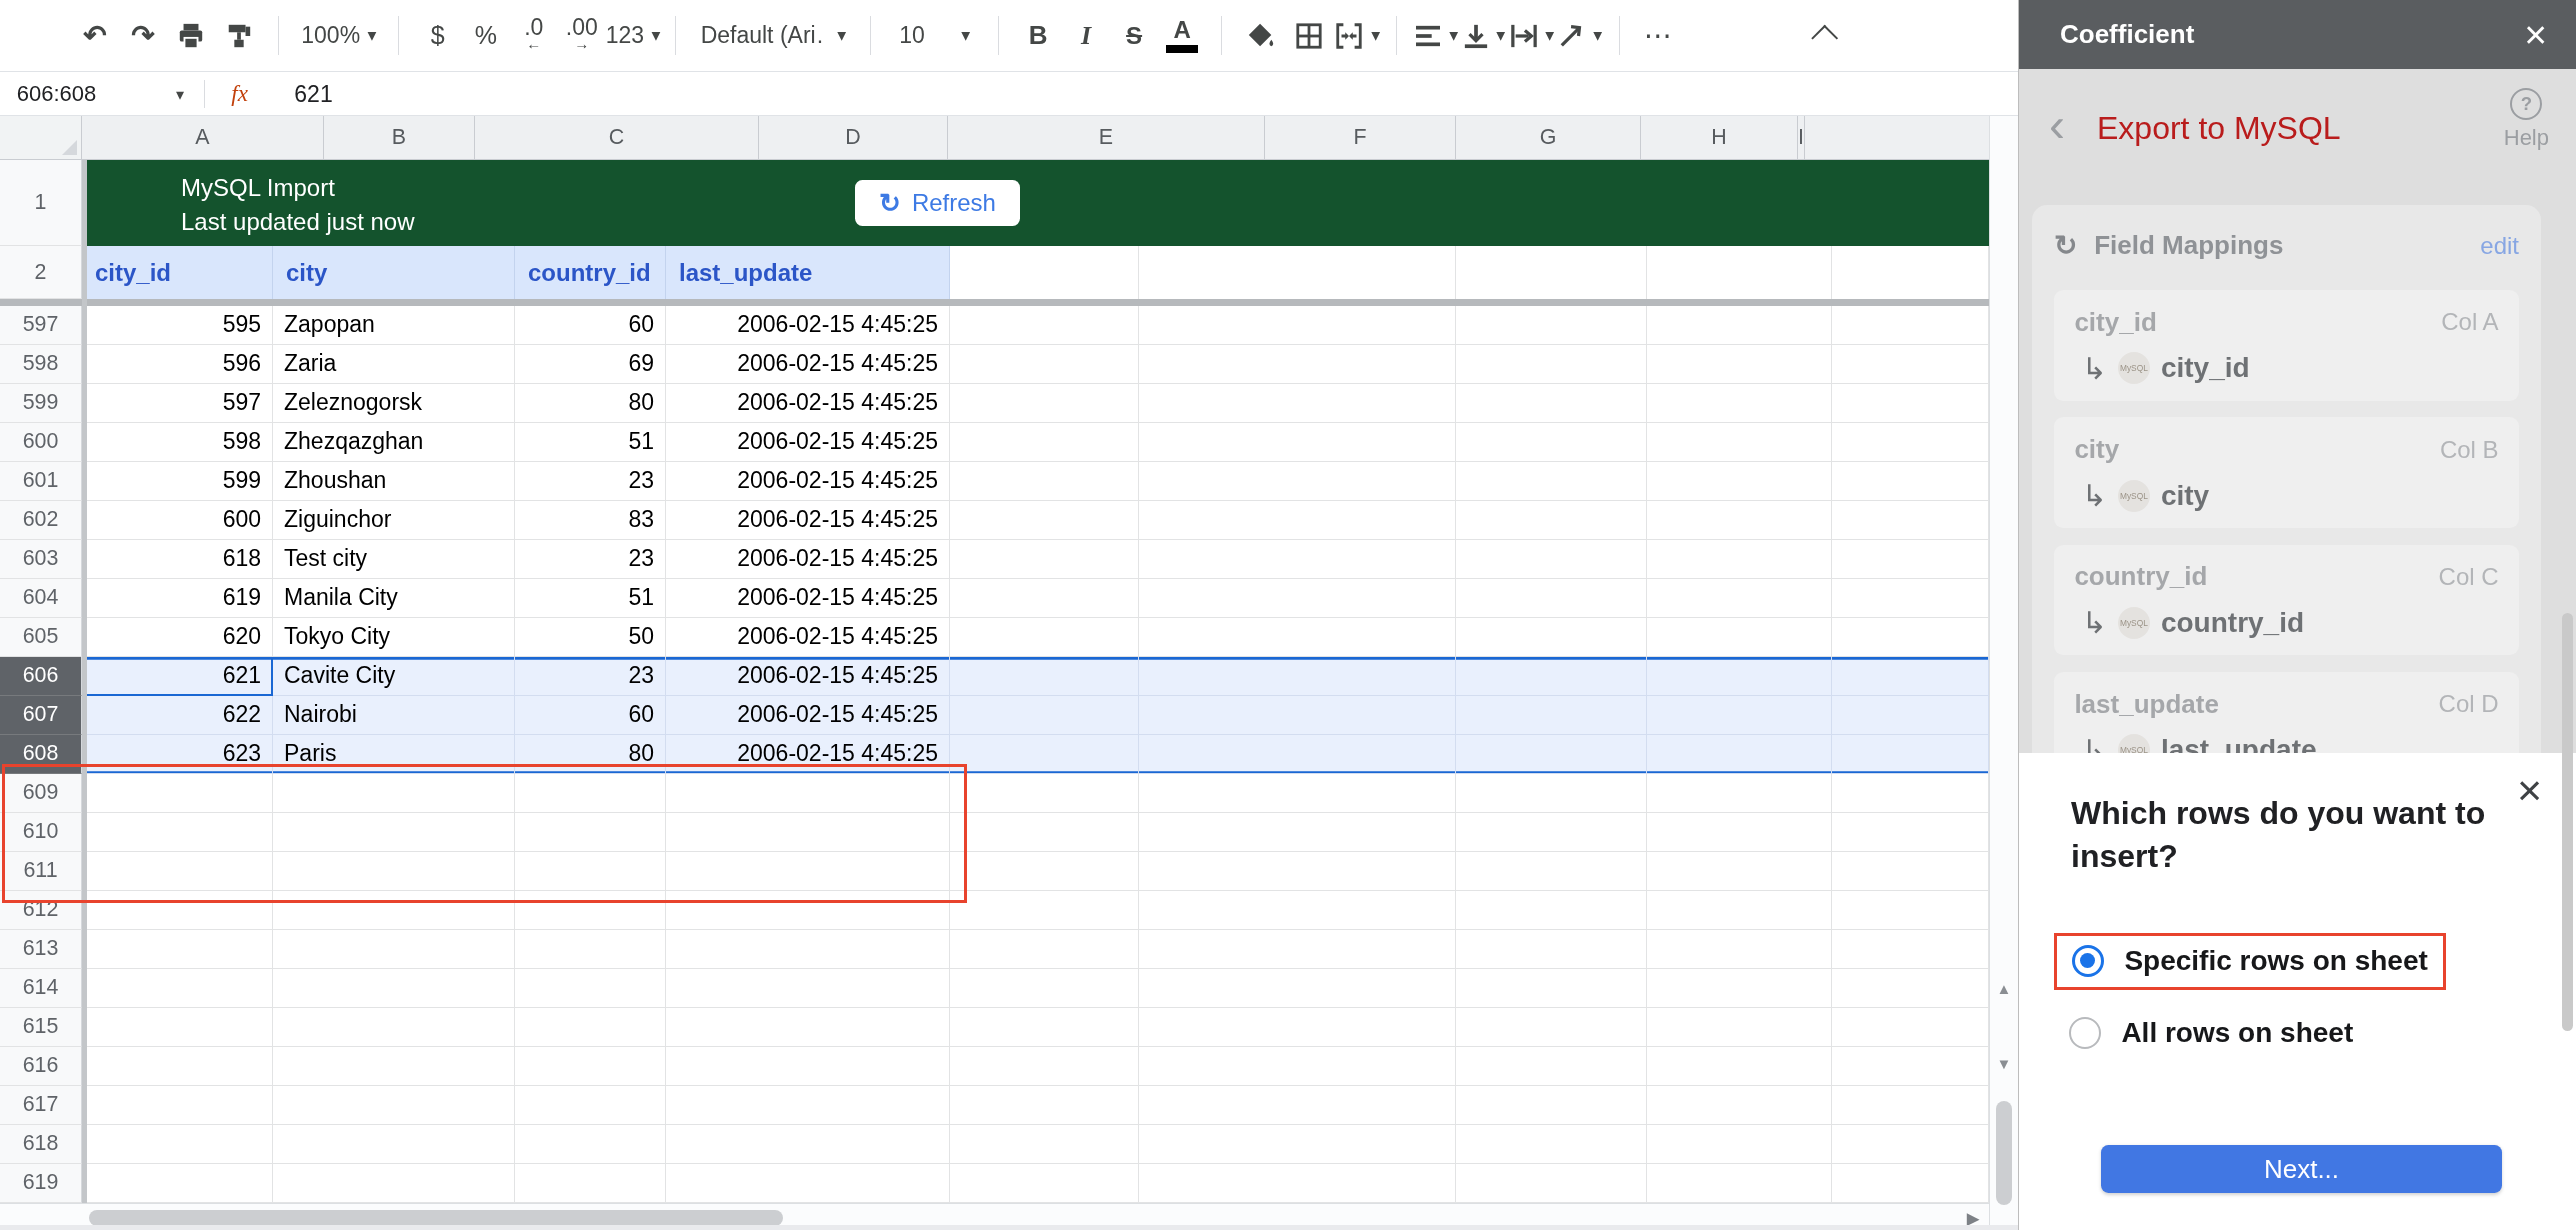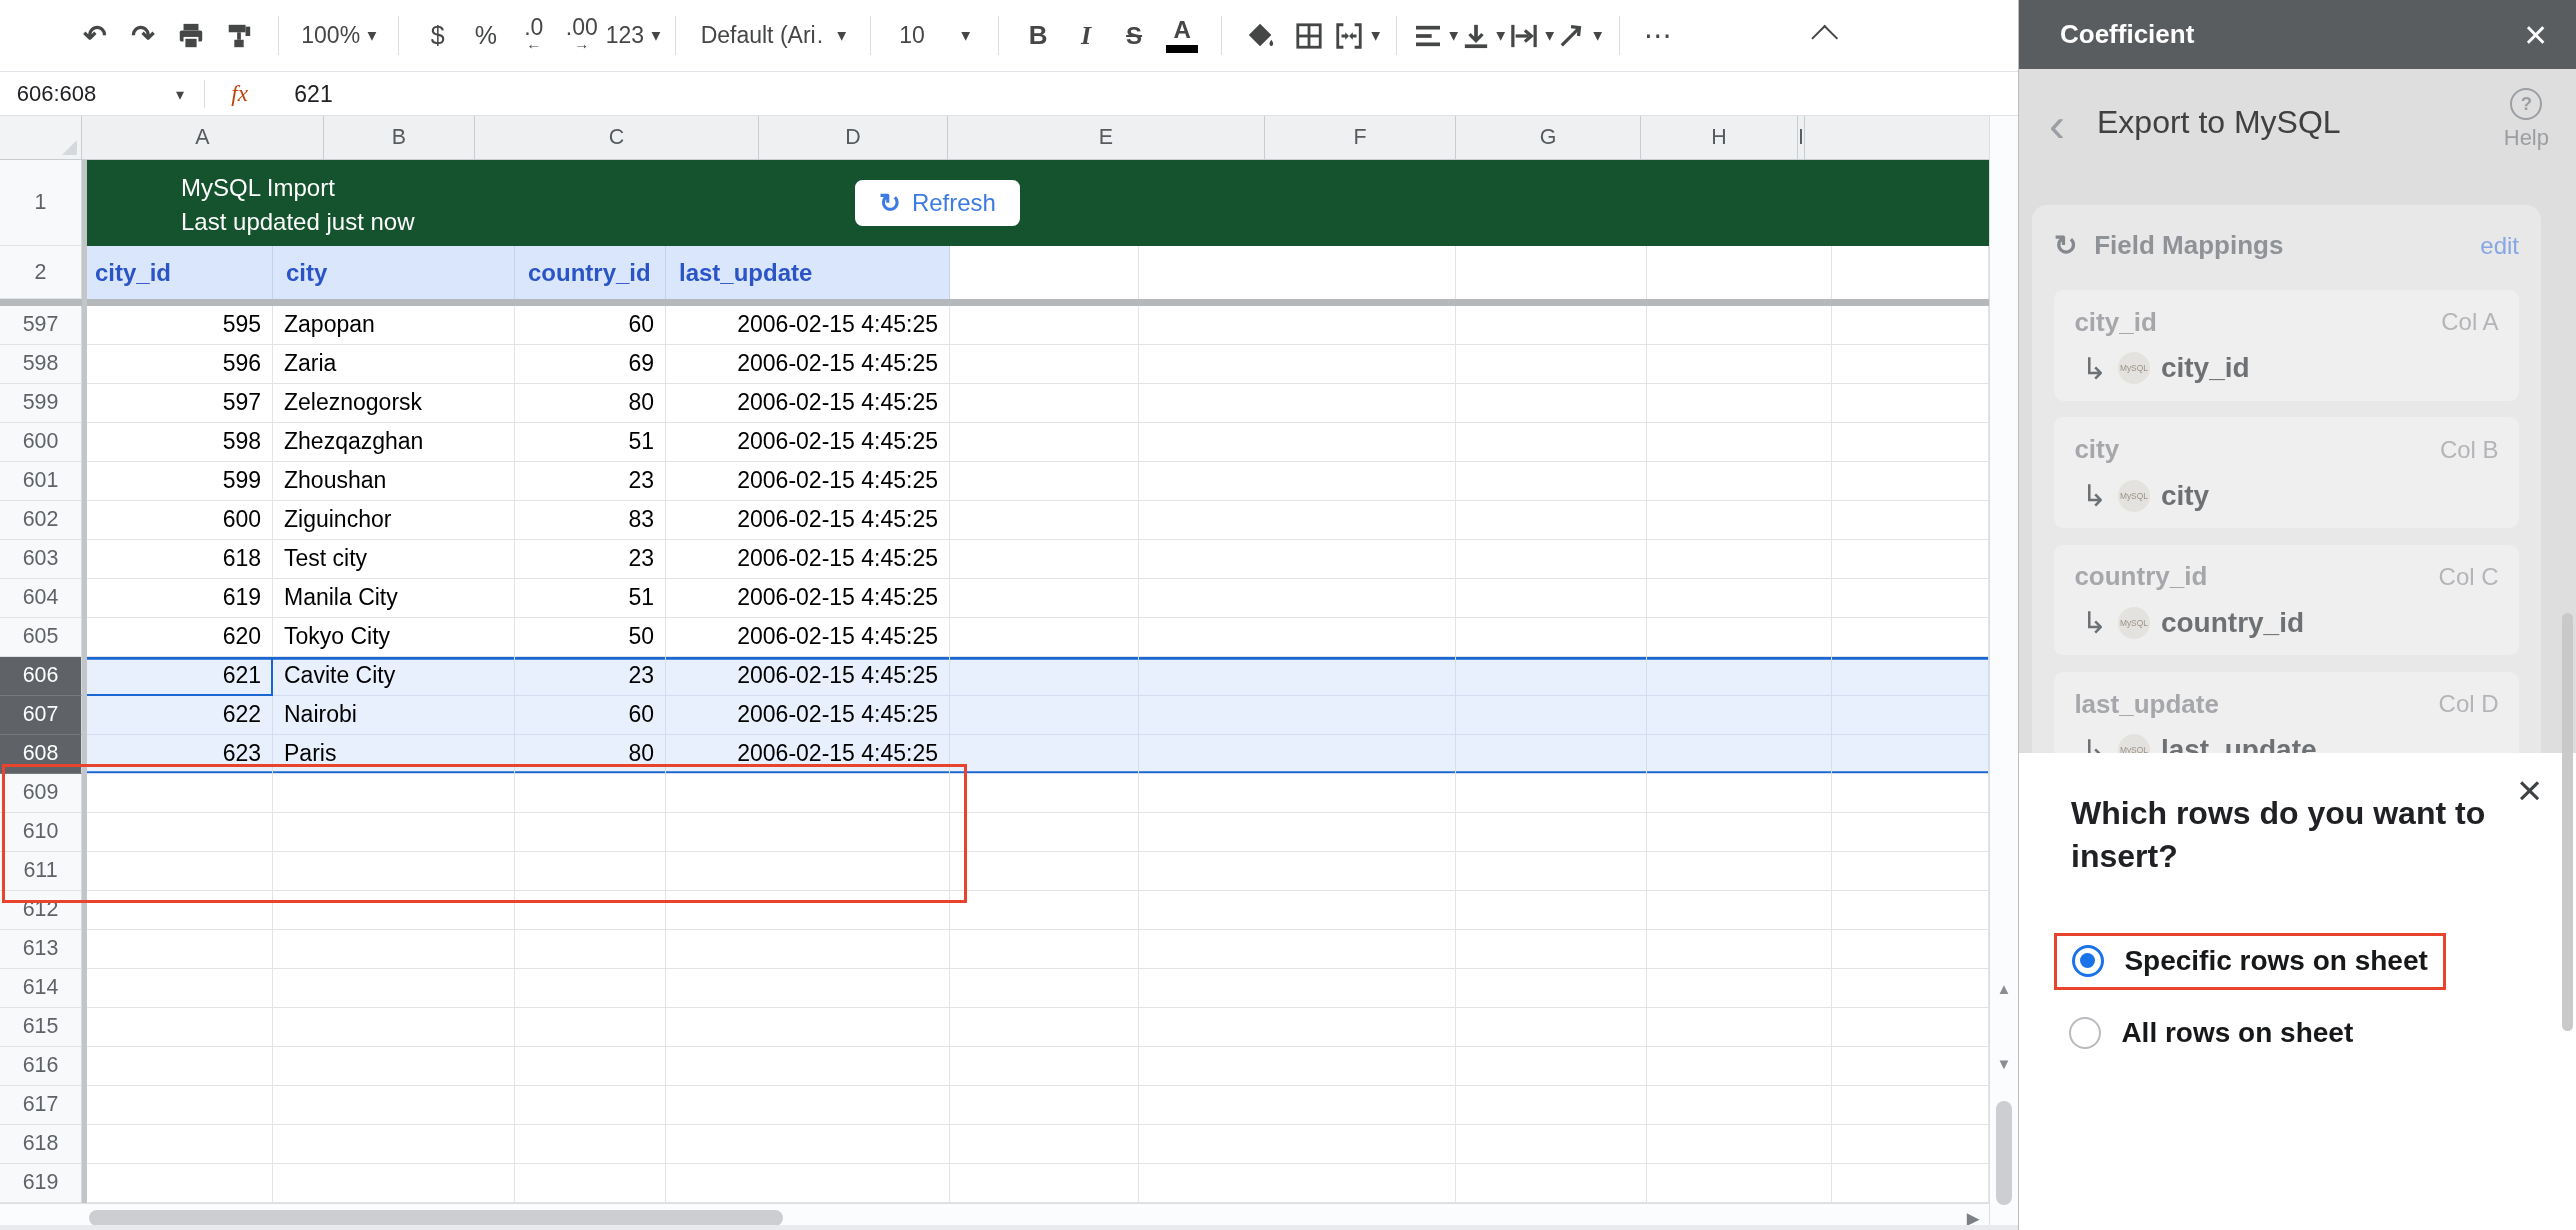--- a/index.html
+++ b/index.html
@@ -111,21 +111,21 @@
   .sb-header { position:absolute; left:0; top:0; width:558px; height:69px; background:#5a5d60;
     display:flex; align-items:center; justify-content:space-between; padding:0 30px 0 41px; }
   .sb-title { color:#fff; font-size:26px; font-weight:bold; }
   .sb-x { color:#fff; font-size:39px; font-weight:300; line-height:37px; }
   .sb-x::after { content:"×"; }
 
   .sb-dim { position:absolute; left:0; top:69px; width:558px; height:684px; background:#dedede; }
   .nav-row { position:absolute; left:0; top:18.6px; width:558px; height:84px; }
   .back-ic { position:absolute; left:30px; top:13px; font-size:48px; color:#9b9ea2; line-height:48px; }
   .back-ic::after { content:"‹"; }
-  .nav-title { position:absolute; left:78px; top:16px; font-size:32px; color:#404040; }
+  .nav-title { position:absolute; left:78px; top:22px; font-size:32px; color:#b91c1c; }
   .help-wrap { position:absolute; right:28px; top:0; display:flex; flex-direction:column; align-items:center; }
   .help-circle { width:32px; height:32px; border:2.8px solid #9b9ea2; border-radius:50%;
     display:flex; align-items:center; justify-content:center; font-size:18.6px; color:#9b9ea2; font-weight:bold; }
   .help-lbl { font-size:22px; color:#9b9ea2; margin-top:5.6px; }
 
   .fm-panel { position:absolute; left:13px; top:136px; width:509px; height:595px; background:#e8e8e8;
     border-radius:15px; padding:24px 22px; }
   .fm-head { display:flex; align-items:center; margin-bottom:28px; }
   .fm-sync { font-size:28px; font-weight:bold; color:#85888c; margin-right:16.7px; }
   .fm-title { font-size:26px; font-weight:bold; color:#8f9296; flex:1; }
@@ -764,19 +764,20 @@
           <div class="opt opt1" data-state="on">
             <span class="radio"></span>
             <span class="opt-lbl">Specific rows on sheet</span>
           </div>
 
           <div class="opt opt2" data-state="off">
             <span class="radio"></span>
             <span class="opt-lbl">All rows on sheet</span>
           </div>
         </div>
+      <div class="next-btn">Next...</div>
     </div>
 
     <div class="sb-scroll-thumb"></div>
   </div>
 
 </div>
 
 
 </body></html>

